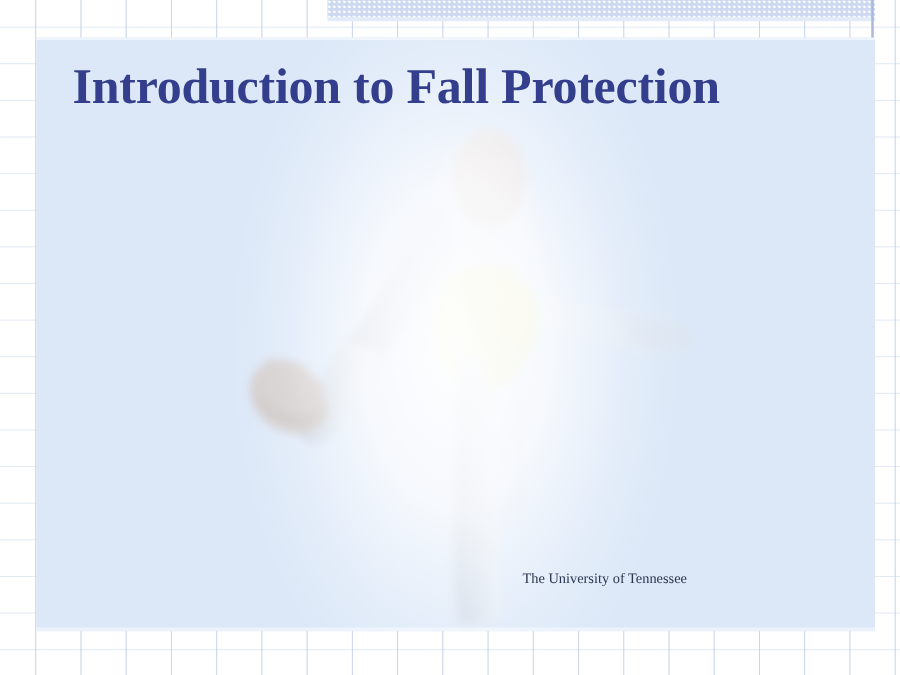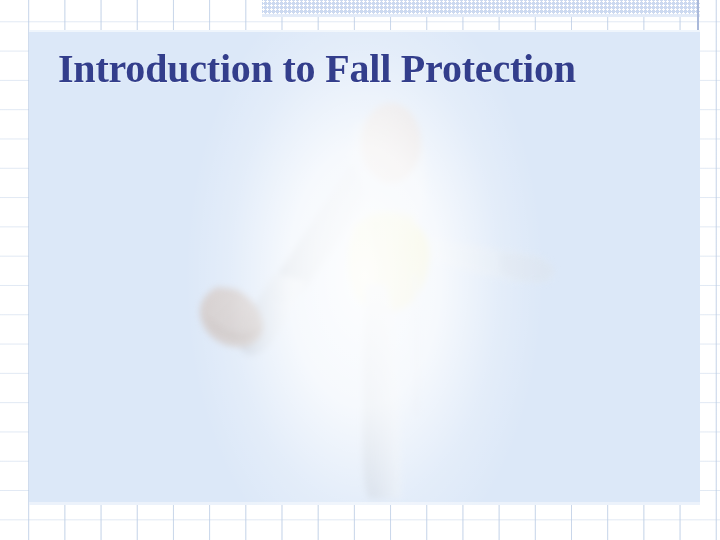--- a/index.html
+++ b/index.html
@@ -234,15 +234,16 @@
       </svg>
     </div>
 
     <div class="panel-wash"></div>
     <div class="panel-edge-bottom"></div>
   </div>
 
   <div class="slide-title">Introduction to Fall Protection</div>
 
   <div class="affiliation">
+    <span class="line">The University of Tennessee</span>
   </div>
 
 </div>
 
 </body></html>

